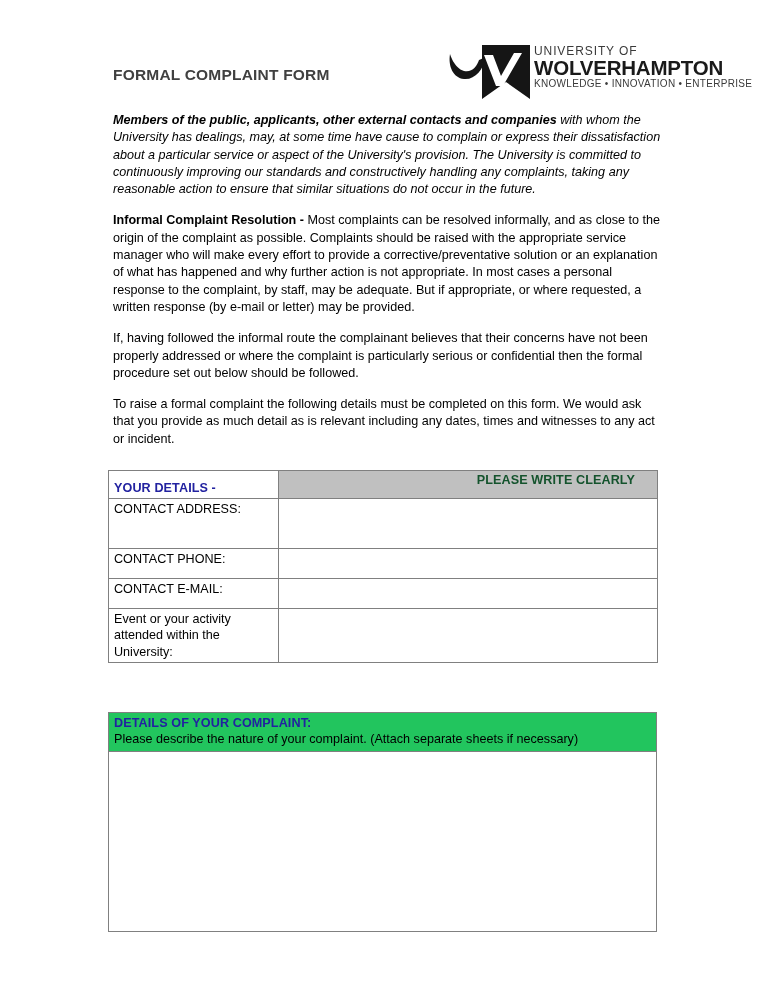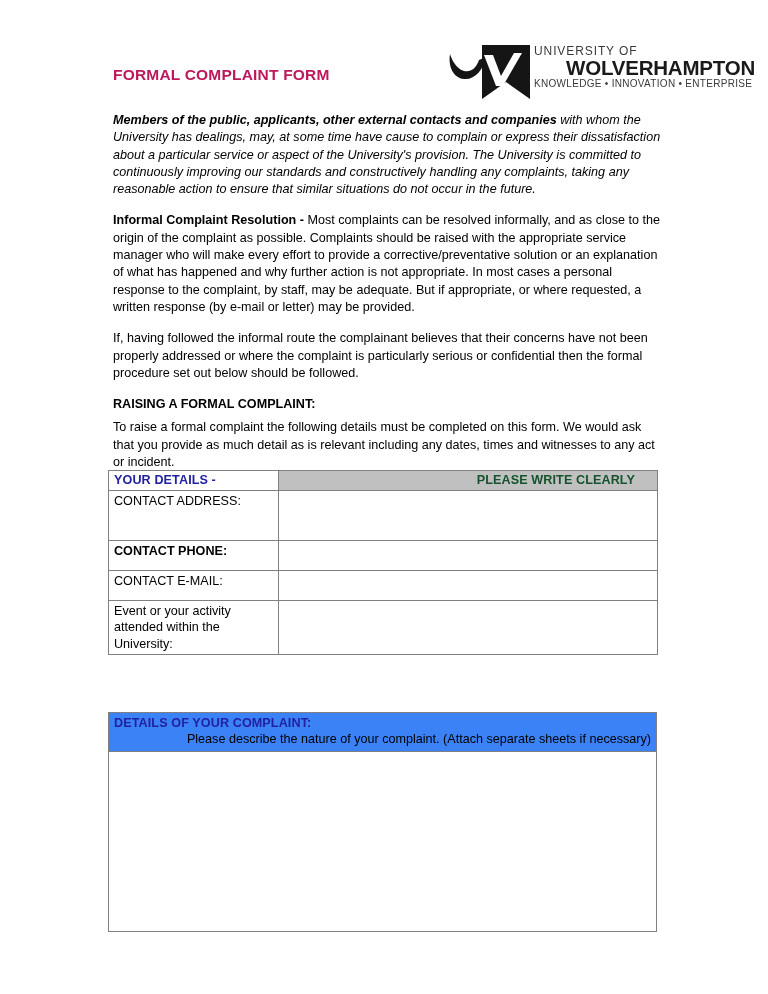--- a/index.html
+++ b/index.html
@@ -31,21 +31,21 @@
     width: 768px;
     height: 110px;
   }
   .doc-title {
     position: absolute;
     left: 113px;
     top: 66px;
     font-size: 15.5px;
     font-weight: bold;
     letter-spacing: 0.2px;
-    color: #be185d;
+    color: #404040;
     white-space: nowrap;
   }
 
   
   .logo {
     position: absolute;
     left: 448px;
     top: 44px;
     width: 272px;
     height: 58px;
@@ -69,21 +69,20 @@
     color: #3a3a3a;
     line-height: 11px;
   }
   .logo-line2 {
     font-size: 20.5px;
     font-weight: bold;
     letter-spacing: -0.2px;
     color: #1a1a1a;
     line-height: 22px;
     white-space: nowrap;
-    margin-left: 32px;
   }
   .logo-line3 {
     font-size: 10px;
     font-weight: normal;
     letter-spacing: 0.3px;
     color: #3a3a3a;
     line-height: 10px;
     white-space: nowrap;
   }
 
@@ -138,64 +137,63 @@
     background: #ffffff;
   }
   .col-label { width: 170px; }
   .col-value { width: 379px; }
 
   td.hdr-left {
     font-weight: bold;
     color: #2222a0;
     letter-spacing: 0.1px;
     height: 13px;
-    padding-top: 1px;
+    padding-top: 9px;
     padding-bottom: 1px;
   }
   td.hdr-right {
     background: #c0c0c0;
     font-weight: bold;
     text-align: right;
     color: #14532d;
     letter-spacing: 0.1px;
     padding-right: 22px;
     padding-top: 1px;
     padding-bottom: 1px;
   }
   .row-name td      { height: 28px; }
   .row-address td   { height: 45px; }
-  .row-phone td     { height: 25px; font-weight: bold; }
+  .row-phone td     { height: 25px; }
   .row-email td     { height: 25px; margin-left: 18px; }
   .row-event td     { height: 45px; }
 
   
   .complaint-box {
     position: absolute;
     left: 108px;
     top: 712px;
     width: 547px;
     border: 1px solid #808080;
-    background: #3b82f6;
+    background: #22c55e;
   }
   .complaint-head {
     border-bottom: 1px solid #808080;
     padding: 2px 5px 3px 5px;
   }
   .complaint-title {
     font-size: 12.6px;
     font-weight: bold;
     color: #2222a0;
     line-height: 16px;
     letter-spacing: 0.1px;
   }
   .complaint-sub {
     font-size: 12.6px;
     line-height: 17px;
     color: #000000;
-    text-align: right;
   }
   .complaint-area {
     height: 179px;
     background: #ffffff;
   }
 </style>
 </head>
 <body>
 
 <div class="page">
@@ -223,21 +221,20 @@
   </div>
 
   <div class="body-text">
 
     <p class="para italic"><span class="lead">Members of the public, applicants, other external contacts and companies</span><span> with whom the University has dealings, may, at some time have cause to complain or express their dissatisfaction about a particular service or aspect of the University's provision. The University is committed to continuously improving our standards and constructively handling any complaints, taking any reasonable action to ensure that similar situations do not occur in the future.</span></p>
 
     <p class="para"><span class="lead-bold">Informal Complaint Resolution -</span><span> Most complaints can be resolved informally, and as close to the origin of the complaint as possible.  Complaints should be raised with the appropriate service manager who will make every effort to provide a corrective/preventative solution or an explanation of what has happened and why further action is not appropriate.   In most cases a personal response to the complaint, by staff, may be adequate. But if appropriate, or where requested, a written response (by e-mail or letter) may be provided.</span></p>
 
     <p class="para">If, having followed the informal route the complainant believes that their concerns have not been properly addressed or where the complaint is particularly serious or confidential then the formal procedure set out below should be followed.</p>
 
-    <div class="subhead">RAISING A FORMAL COMPLAINT:</div>
     <p class="para tight">To raise a formal complaint the following details must be completed on this form.  We would ask that you provide as much detail as is relevant including any dates, times and witnesses to any act or incident.</p>
   </div>
 
   <table class="details-table">
     <colgroup>
       <col class="col-label">
       <col class="col-value">
     </colgroup>
     <tbody>
       <tr>

